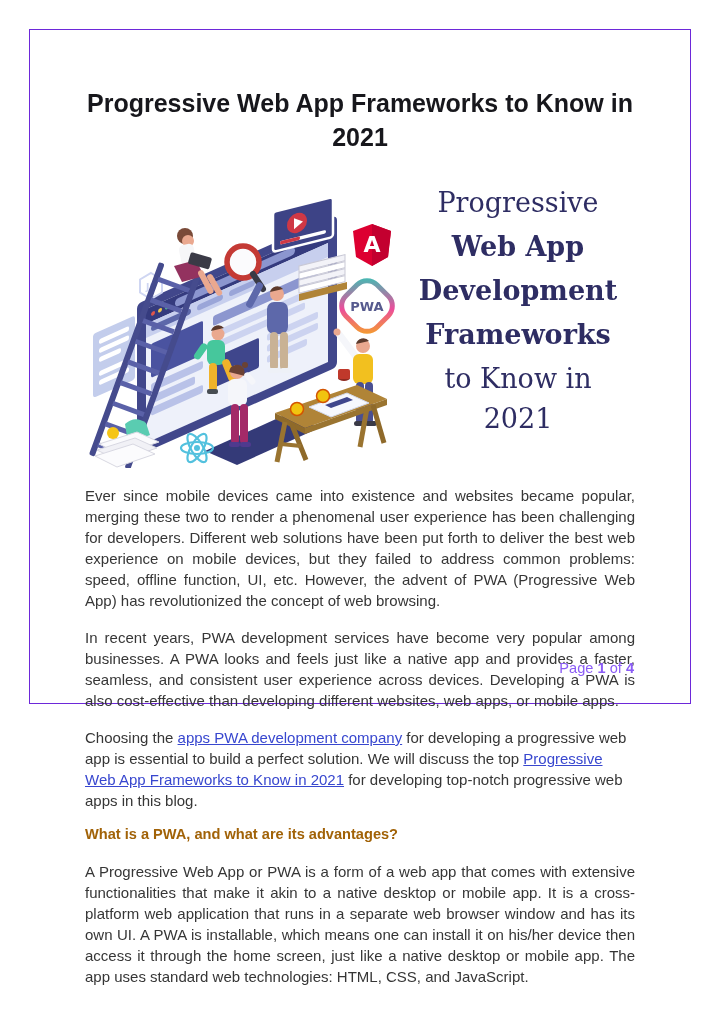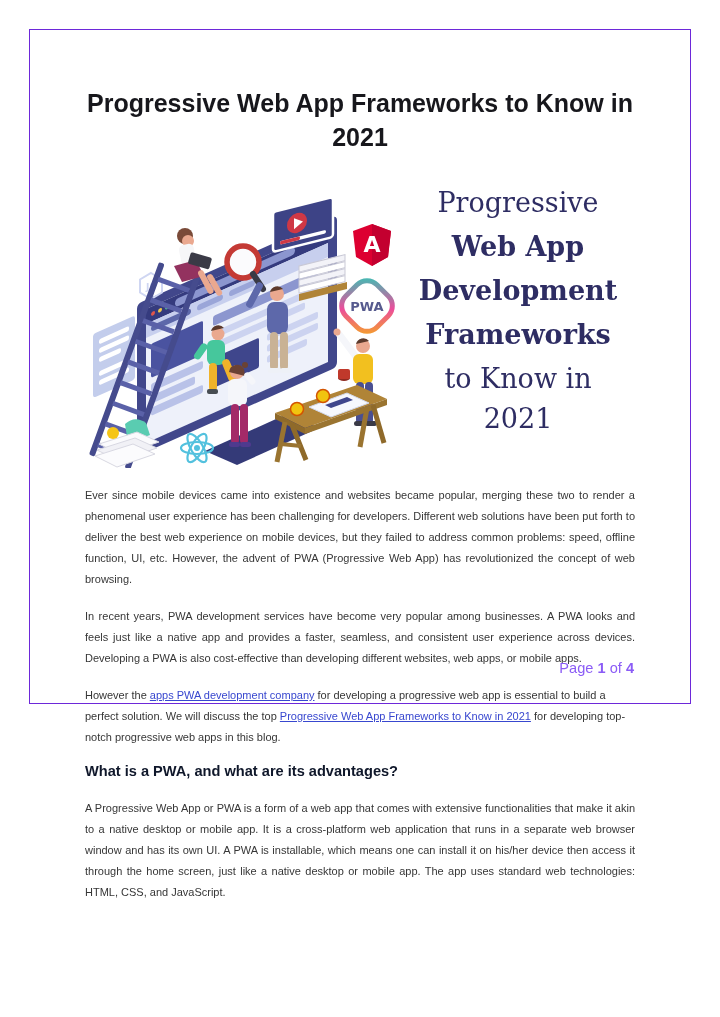--- a/index.html
+++ b/index.html
@@ -19,30 +19,30 @@
   .content { padding:0 55px; }
   .doc-title {
     margin:56px 0 0 0;
     font-size:25px; line-height:34px;
     font-weight:bold; text-align:center;
     color:#17171c;
   }
   figure.hero { margin:12px 0 0 0; padding:0; }
   figure.hero svg { display:block; }
   .para {
-    font-size:11px; line-height:21px;
+    font-size:15px; line-height:21px;
     text-align:justify; color:#363636;
     margin:16px 0 13px 0;
   }
   .para.first { margin-top:17px; }
   .para.ragged { text-align:left; }
   .link { color:#3847cf; text-decoration:underline; cursor:pointer; }
   .subhead {
     font-size:14.6px; line-height:21px;
-    font-weight:bold; color:#0f172a;
+    font-weight:bold; color:#a16207;
     margin:0 0 13px 0;
   }
   .page-footer {
     position:absolute; right:56px; bottom:27px;
     font-size:14.6px; color:#8b5cf6;
   }
   .page-footer b { font-weight:bold; }
 </style>
 </head>
 <body>
@@ -243,21 +243,21 @@
           <text x="433" y="222" font-size="27">to Know in</text>
           <text x="433" y="262" font-size="27">2021</text>
         </g>
       </svg>
     </figure>
 
     <p class="para first">Ever since mobile devices came into existence and websites became popular, merging these two to render a phenomenal user experience has been challenging for developers. Different web solutions have been put forth to deliver the best web experience on mobile devices, but they failed to address common problems: speed, offline function, UI, etc. However, the advent of PWA (Progressive Web App) has revolutionized the concept of web browsing.</p>
 
     <p class="para">In recent years, PWA development services have become very popular among businesses. A PWA looks and feels just like a native app and provides a faster, seamless, and consistent user experience across devices. Developing a PWA is also cost-effective than developing different websites, web apps, or mobile apps.</p>
 
-    <p class="para ragged"><span>However the </span><a class="link">apps PWA development company</a><span> for developing a progressive web app is essential to build a perfect solution. We will discuss the top </span><a class="link">Progressive Web App Frameworks to Know in 2021</a><span>  for developing top-notch progressive web apps in this blog.</span></p>
+    <p class="para ragged"><span>Choosing the </span><a class="link">apps PWA development company</a><span> for developing a progressive web app is essential to build a perfect solution. We will discuss the top </span><a class="link">Progressive Web App Frameworks to Know in 2021</a><span>  for developing top-notch progressive web apps in this blog.</span></p>
 
     <p class="subhead">What is a PWA, and what are its advantages?</p>
 
     <p class="para">A Progressive Web App or PWA is a form of a web app that comes with extensive functionalities that make it akin to a native desktop or mobile app. It is a cross-platform web application that runs in a separate web browser window and has its own UI. A PWA is installable, which means one can install it on his/her device then access it through the home screen, just like a native desktop or mobile app. The app uses standard web technologies: HTML, CSS, and JavaScript.</p>
 
   </div>
 
   <div class="page-footer"><span>Page </span><b>1</b><span> of </span><b>4</b></div>
 </div>
 

